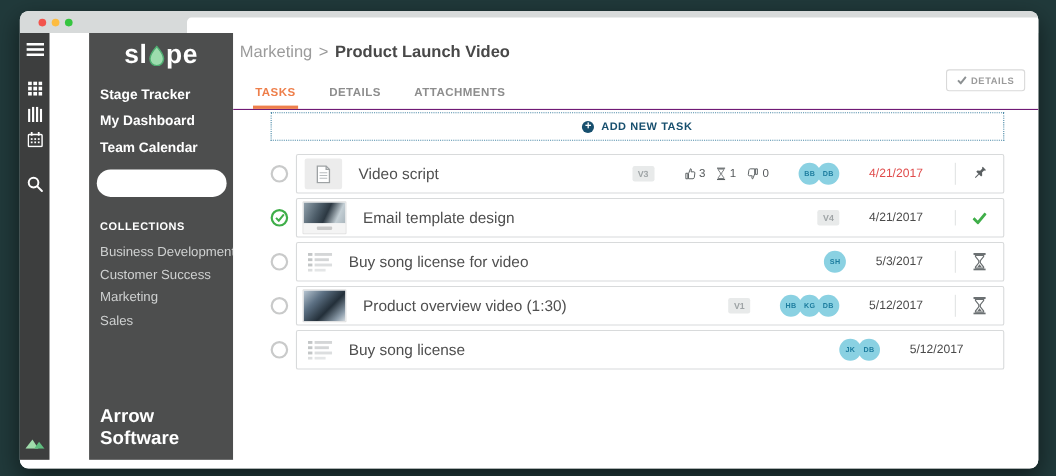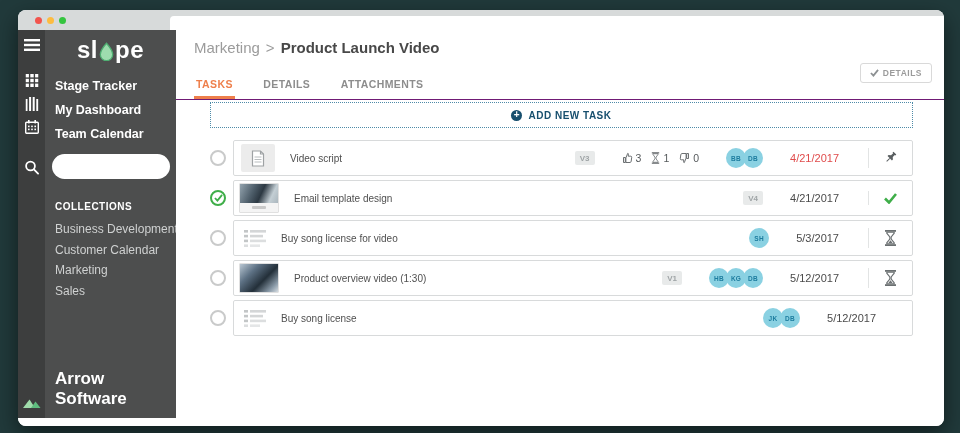--- a/index.html
+++ b/index.html
@@ -22,37 +22,37 @@
   .dot.y { left:29px;  background:#fdbc40; }
   .dot.g { left:41px;  background:#35c53f; }
   .urlbar { position:absolute; left:152px; right:0; top:6px; height:14px; background:#fff; border-radius:4px 0 0 0; }
   
   .app { display:flex; height:388px; }
   .rail {
     width:27px; background:#3d3e3e; position:relative; flex:none;
   }
   .rail .ric { position:absolute; left:50%; transform:translateX(-50%); cursor:pointer; line-height:0; }
   .menu {
-    width:131px; background:#4d4e4e; position:relative; flex:none; color:#fff;
+    width:131px; background:#4d4e4e; position:relative; flex:none; color:#fff;margin-left:36px;
   }
   .logo { position:absolute; top:6px; left:0; right:0; text-align:center;
           font-size:24px; font-weight:700; color:#fff; letter-spacing:.5px; }
   .logo svg { vertical-align:-3px; margin:0 1px; }
   .nav { position:absolute; top:44px; left:10px; right:4px; }
   .nav-item { height:24px; line-height:24px; font-size:12.5px; font-weight:700; color:#fff; cursor:pointer; white-space:nowrap; }
   .spill { position:absolute; top:124px; left:7px; width:118px; height:25px;
            border:none; border-radius:13px; background:#fff; outline:none; padding:0 10px; font-size:12px; }
   .coll-h { position:absolute; top:171px; left:10px; font-size:10px; font-weight:700; letter-spacing:.5px; color:#fff; }
   .coll { position:absolute; top:189px; left:10px; right:2px; }
   .coll-item { height:20.5px; line-height:20.5px; font-size:12px; color:#cfd1d1; cursor:pointer; white-space:nowrap; }
   .sb-footer { position:absolute; bottom:9px; left:10px; font-size:17px; font-weight:700; color:#fff; cursor:pointer; }
   .mountain { position:absolute; bottom:10px; left:50%; transform:translateX(-50%); line-height:0; }
   
   .content { flex:1; background:#fff; position:relative; }
-  .crumbs { position:absolute; top:9px; left:18px; font-size:15px; color:#9b9b9b; }
+  .crumbs { position:absolute; top:9px; left:6px; font-size:15px; color:#9b9b9b; }
   .crumbs .cur { color:#484848; font-weight:700; }
   .crumbs .sep { margin:0 6px; color:#9b9b9b; }
   .tabs { position:absolute; top:42px; left:0; right:0; padding-left:18px; border-bottom:1px solid #701a75; }
   .tab { display:inline-block; font-size:10.5px; font-weight:700; letter-spacing:.4px;
          color:#8d8d8d; padding:6px 2px 9px; margin-right:22px; cursor:pointer; }
   .tab.active { color:#ee7f4b; border-bottom:3px solid #ee7f4b; padding-bottom:6px; }
   .complete-btn { position:absolute; top:33px; right:12px; background:#fff;
     border:1px solid #d9d9d9; border-radius:3px; padding:4px 9px;
     font-size:8.5px; font-weight:700; letter-spacing:.5px; color:#9b9b9b; cursor:pointer;
     display:flex; align-items:center; gap:4px; }
@@ -68,21 +68,21 @@
           display:flex; align-items:center; overflow:hidden; cursor:pointer; }
   .docbox { width:34px; height:28px; background:#ececec; border-radius:2px; margin-left:7px;
             display:flex; align-items:center; justify-content:center; flex:none; }
   .listicon { margin-left:10px; flex:none; line-height:0; }
   .thumb { width:40px; height:30px; margin-left:5px; border-radius:1px; flex:none; overflow:hidden;
            display:flex; flex-direction:column; border:1px solid #e0e0e0; }
   .thumb .photo-email { flex:1; background:linear-gradient(115deg,#93a3ae 0%,#4d5d69 35%,#2c3842 55%,#c3ced4 80%,#aab6bd 100%); }
   .thumb .thumb-foot { height:9px; background:#f4f4f4; display:flex; align-items:center; justify-content:center; }
   .thumb .thumb-bar { width:14px; height:3px; background:#c9c9c9; border-radius:1px; }
   .thumb .photo-laptop { flex:1; background:linear-gradient(135deg,#b9c7d3 0%,#5d7184 30%,#232f39 60%,#8a9aa8 85%,#d6dde2 100%); }
-  .ttl { margin-left:15px; font-size:10px; font-weight:500; color:#4f4f4f; white-space:nowrap; }
+  .ttl { margin-left:15px; font-size:14px; font-weight:500; color:#4f4f4f; white-space:nowrap; }
   .rgrp { margin-left:auto; display:flex; align-items:center; gap:27px; }
   .vbadge { background:#e8eaea; color:#9fa4a6; font-size:8px; font-weight:700; padding:2.5px 5px; border-radius:2px; }
   .stats { display:flex; align-items:center; gap:10px; }
   .stat { display:flex; align-items:center; gap:3px; font-size:10.5px; color:#55595b; }
   .avs { display:flex; align-items:center; }
   .av { width:20px; height:20px; border-radius:50%; background:#8ad1e2; color:#1c7c9e;
         font-size:6.5px; font-weight:700; display:flex; align-items:center; justify-content:center;
         letter-spacing:.3px; }
   .av + .av { margin-left:-3px; }
   .tdate { font-size:11px; font-weight:400; color:#4a4a4a; white-space:nowrap; }
@@ -179,21 +179,21 @@
         <div class="nav-item">Stage Tracker</div>
         <div class="nav-item">My Dashboard</div>
         <div class="nav-item">Team Calendar</div>
       </div>
 
       <input class="spill" type="text" value="" style="">
 
       <div class="coll-h">COLLECTIONS</div>
       <div class="coll">
         <div class="coll-item">Business Development</div>
-        <div class="coll-item">Customer Calendar</div>
+        <div class="coll-item">Customer Success</div>
         <div class="coll-item">Marketing</div>
         <div class="coll-item">Sales</div>
       </div>
 
       <div class="sb-footer">Arrow Software</div>
     </div>
 
     <div class="content">
 
       <div class="crumbs">

